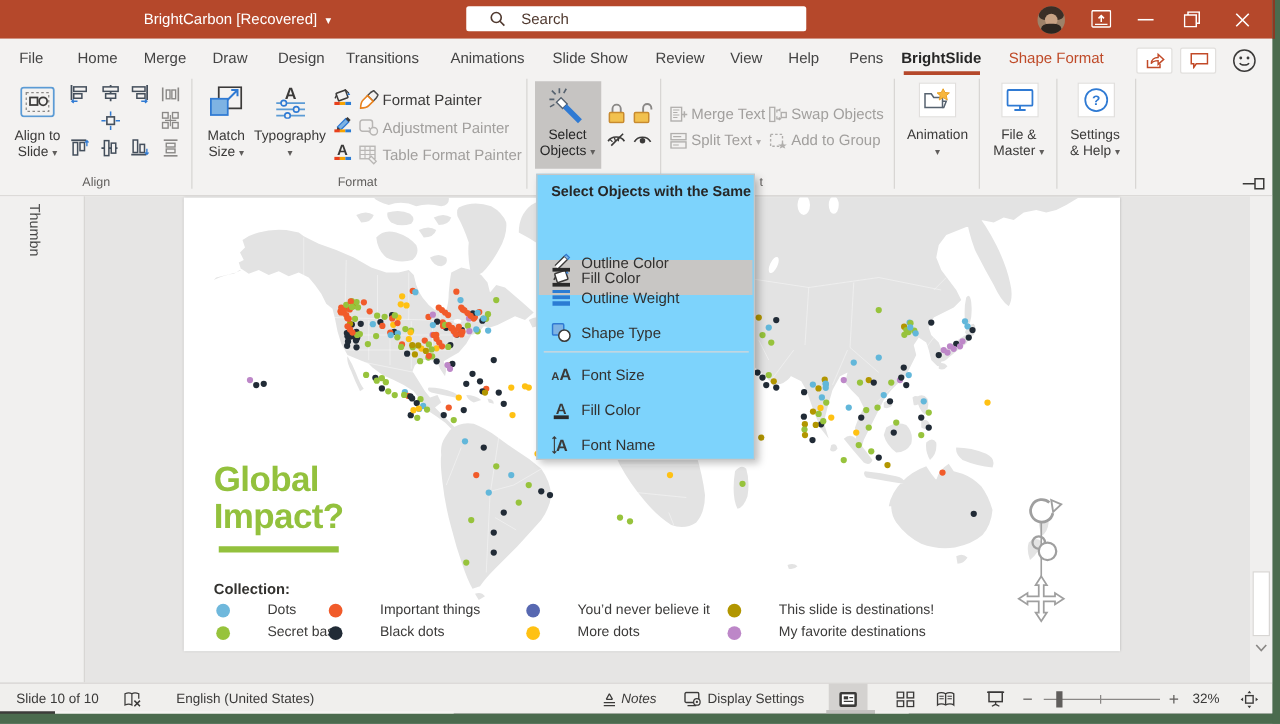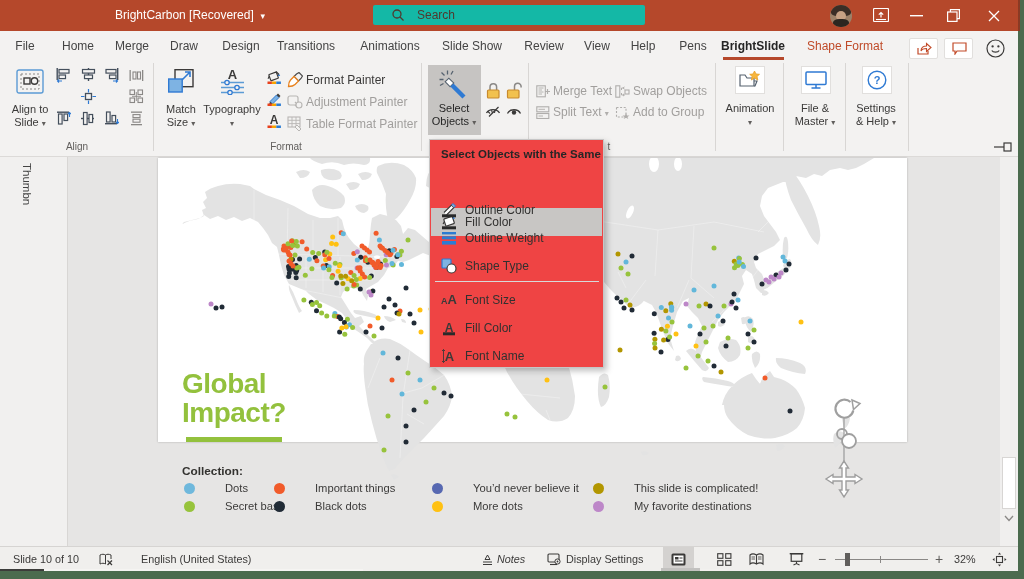--- a/index.html
+++ b/index.html
@@ -1,47 +1,47 @@
 <!DOCTYPE html>
 <html><head><meta charset="utf-8">
 <style>
 *{margin:0;padding:0;box-sizing:border-box;}
 html,body{width:1024px;height:579px;overflow:hidden;}
 body{font-family:"Liberation Sans",sans-serif;background:#4b6b4e;position:relative;}
 .abs{position:absolute;}
 #win{position:absolute;left:0;top:0;width:1018px;height:571px;background:#f3f2f1;}
 #titlebar{position:absolute;left:0;top:0;width:1018px;height:31px;background:#b5482b;}
 #titlebar .ttext{position:absolute;left:0;top:0;width:380px;text-align:center;line-height:31px;color:#fff;font-size:12px;}
-#search{position:absolute;left:373px;top:5px;width:272px;height:20px;background:#14b8a6;border-radius:2px;color:#50392f;font-size:12px;line-height:20px;}
+#search{position:absolute;left:373px;top:5px;width:272px;height:20px;background:#ffffff;border-radius:2px;color:#50392f;font-size:12px;line-height:20px;}
 #uname{position:absolute;right:199px;top:0;line-height:31px;color:#fff;font-size:11.5px;letter-spacing:-0.1px;}
 #avatar{position:absolute;left:830px;top:5px;width:22px;height:22px;border-radius:50%;background:#9d8269;overflow:hidden;}
 #avatar .hair{position:absolute;left:1px;top:-1px;width:20px;height:12px;border-radius:50% 50% 30% 30%;background:#3a2e26;}
 #avatar .face{position:absolute;left:6px;top:6px;width:10px;height:10px;border-radius:50%;background:#c7a284;}
 #avatar .body{position:absolute;left:3px;top:14px;width:16px;height:9px;border-radius:40% 40% 0 0;background:#2c2620;}
 #tabrow{position:absolute;left:0;top:31px;width:1018px;height:29px;background:#f3f2f1;}
 .tab{position:absolute;top:0;height:29px;line-height:30px;font-size:12px;color:#444;transform:translateX(-50%);white-space:nowrap;}
 #ribbon{position:absolute;left:0;top:60px;width:1018px;height:97px;background:#f3f2f1;border-bottom:1px solid #dcdad8;}
 .glabel{position:absolute;top:81px;font-size:10px;color:#605e5c;transform:translateX(-50%);}
 .gsep{position:absolute;top:3px;height:88px;width:1px;background:#d8d6d4;}
 .btxt{position:absolute;font-size:11px;color:#3b3a39;transform:translateX(-50%);white-space:nowrap;line-height:13px;text-align:center;}
 .bltxt{position:absolute;font-size:12px;color:#3b3a39;white-space:nowrap;line-height:13px;}
 .btxtg{color:#a19f9d !important;}
 .chv{font-size:8px;color:#605e5c;}
 #canvas{position:absolute;left:0;top:157px;width:1018px;height:389px;background:#e6e5e4;}
 #thumbpane{position:absolute;left:0;top:0;width:68px;height:389px;background:#f1f0ef;border-right:1px solid #d8d6d4;}
 #thumbpane span{position:absolute;left:21px;top:6px;writing-mode:vertical-rl;font-size:11.5px;color:#444;}
-#slide{position:absolute;left:147px;top:1px;width:749px;height:284px;background:#fff;box-shadow:0 0 2px rgba(0,0,0,0.25);margin-left:11px;}
+#slide{position:absolute;left:147px;top:1px;width:749px;height:363px;background:#fff;box-shadow:0 0 2px rgba(0,0,0,0.25);}
 #gi{position:absolute;left:24px;top:211px;font-size:28px;line-height:29px;font-weight:bold;color:#93c13d;letter-spacing:-0.5px;}
 #gibar{position:absolute;left:28px;top:279px;width:96px;height:5px;background:#93c13d;}
 #coll{position:absolute;left:24px;top:306px;font-size:11.8px;font-weight:bold;color:#33322f;}
 .lgd{position:absolute;width:11px;height:11px;border-radius:50%;}
 .lgt{position:absolute;font-size:11.2px;color:#3b3a39;white-space:nowrap;padding-left:22px;}
 #statusbar{position:absolute;left:0;top:546px;width:1018px;height:25px;background:#f0efed;border-top:1px solid #d6d4d2;font-size:10.8px;color:#3b3a39;}
 #statusbar .si{position:absolute;top:0;line-height:25px;white-space:nowrap;}
-#menu{position:absolute;left:429px;top:139px;width:175px;height:229px;background:#ef4444;border:1px solid #c6c6c6;box-shadow:3px 3px 6px rgba(0,0,0,0.25);z-index:50;}
+#menu{position:absolute;left:429px;top:139px;width:175px;height:229px;background:#7dd3fc;border:1px solid #c6c6c6;box-shadow:3px 3px 6px rgba(0,0,0,0.25);z-index:50;}
 #menu .hdr{position:absolute;left:11px;top:8px;font-size:11.5px;font-weight:bold;color:#262626;white-space:nowrap;}
 .mitem{position:absolute;left:1px;width:171px;height:28px;}
 .mitem.hl{background:#c8c6c4;margin-top:40px;}
 .mitem .mt{position:absolute;left:34px;top:7px;font-size:12px;color:#323130;}
 #msep{position:absolute;left:5px;top:141px;width:164px;height:1px;background:#d8d8d8;}
 #bstrip1{position:absolute;left:0;top:571px;width:1024px;height:8px;background:#4b6b4e;}
 #pbar-d1{position:absolute;left:0;top:569px;width:44px;height:5px;background:#3c3c3a;}
 #pbar-w{position:absolute;left:44px;top:569px;width:319px;height:3.5px;background:#f5f4f2;}
 #pbar-d2{position:absolute;left:363px;top:571px;width:661px;height:3px;background:#3f403e;}
 #pbar-g1{position:absolute;left:661px;top:568px;width:39px;height:5px;background:#c3c2c0;}
@@ -645,21 +645,21 @@
 <div id="gi">Global<br>Impact?</div>
 <div id="gibar"></div>
 <div id="coll">Collection:</div>
 <div class="lgd" style="left:26px;top:325px;background:#6fb8dc;"></div>
 <div class="lgt" style="left:45px;top:324px;">Dots</div>
 <div class="lgd" style="left:116px;top:325px;background:#f15b2a;"></div>
 <div class="lgt" style="left:135px;top:324px;">Important things</div>
 <div class="lgd" style="left:274px;top:325px;background:#5768b1;"></div>
 <div class="lgt" style="left:293px;top:324px;">You’d never believe it</div>
 <div class="lgd" style="left:435px;top:325px;background:#b29600;"></div>
-<div class="lgt" style="left:454px;top:324px;">This slide is complicated!</div>
+<div class="lgt" style="left:454px;top:324px;">This slide is destinations!</div>
 <div class="lgd" style="left:26px;top:343px;background:#97c33c;"></div>
 <div class="lgt" style="left:45px;top:342px;">Secret base</div>
 <div class="lgd" style="left:116px;top:343px;background:#212b36;"></div>
 <div class="lgt" style="left:135px;top:342px;">Black dots</div>
 <div class="lgd" style="left:274px;top:343px;background:#ffc113;"></div>
 <div class="lgt" style="left:293px;top:342px;">More dots</div>
 <div class="lgd" style="left:435px;top:343px;background:#bd87c8;"></div>
 <div class="lgt" style="left:454px;top:342px;">My favorite destinations</div>
 </div>
     <div class="abs" style="left:1000px;top:0;width:18px;height:389px;background:#f0efee;"></div>

